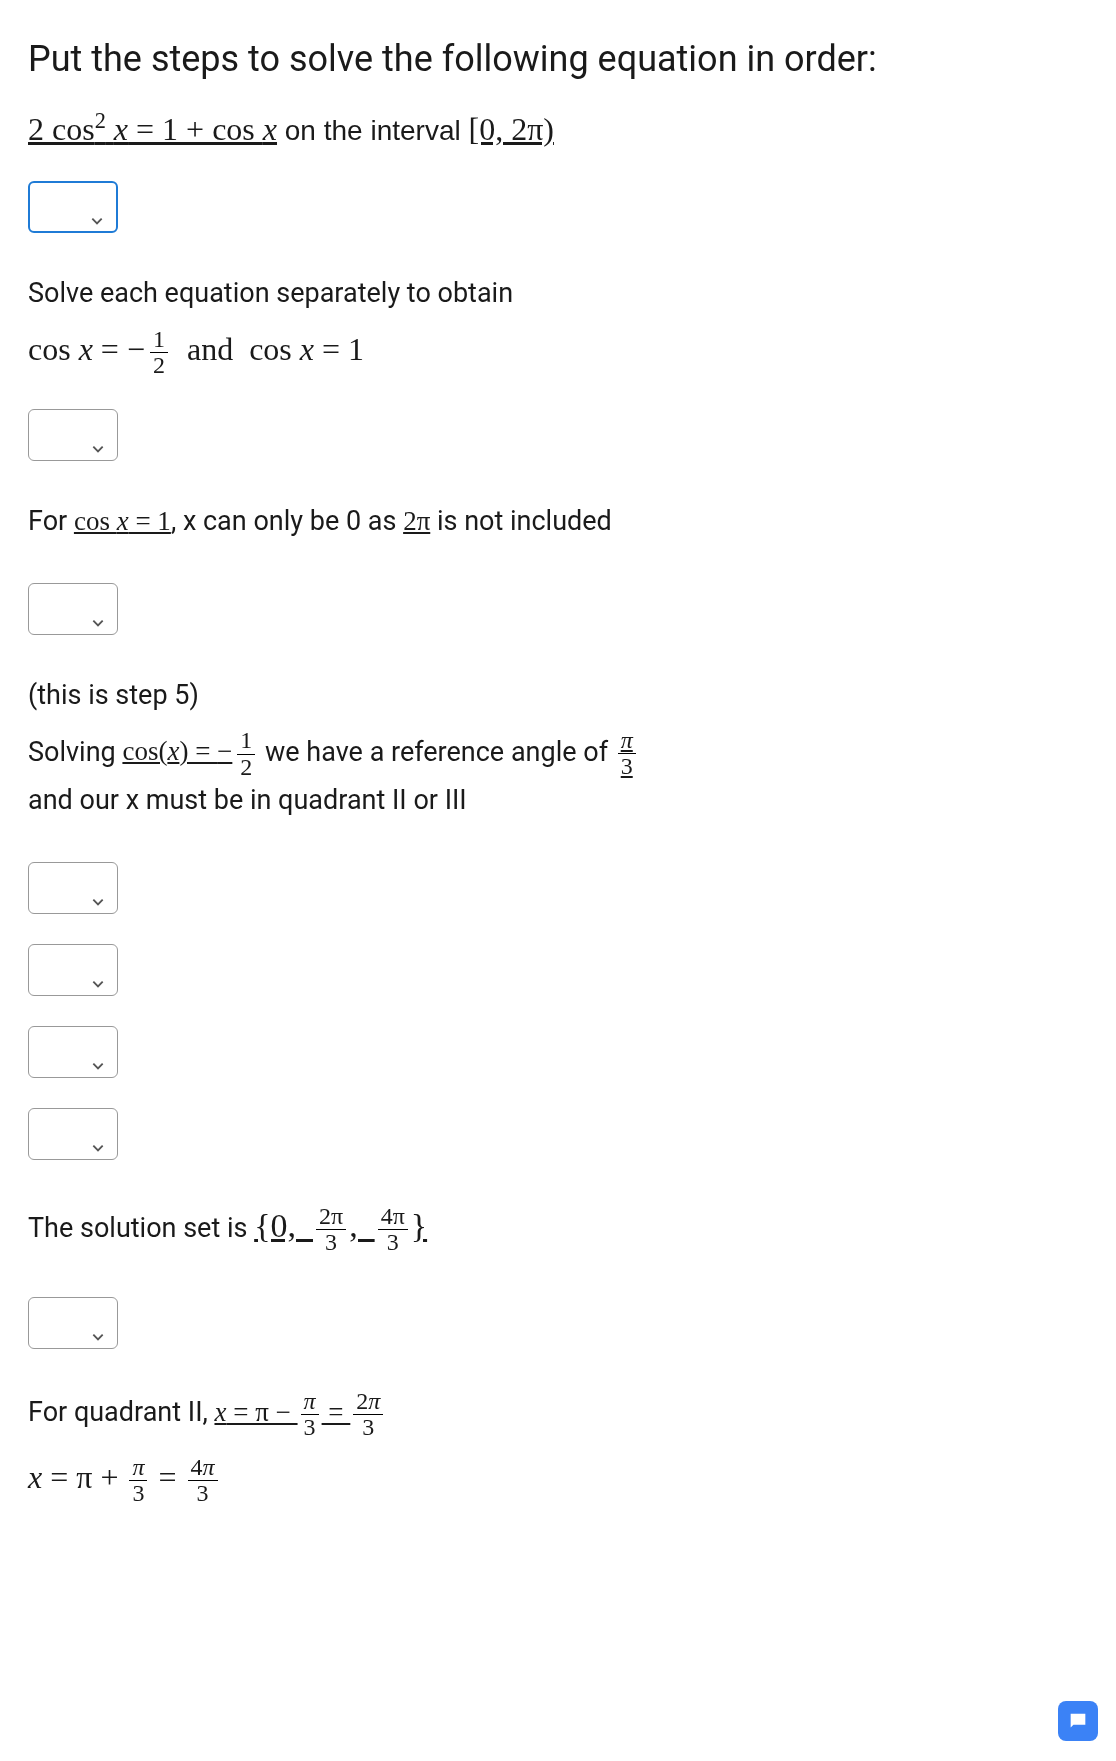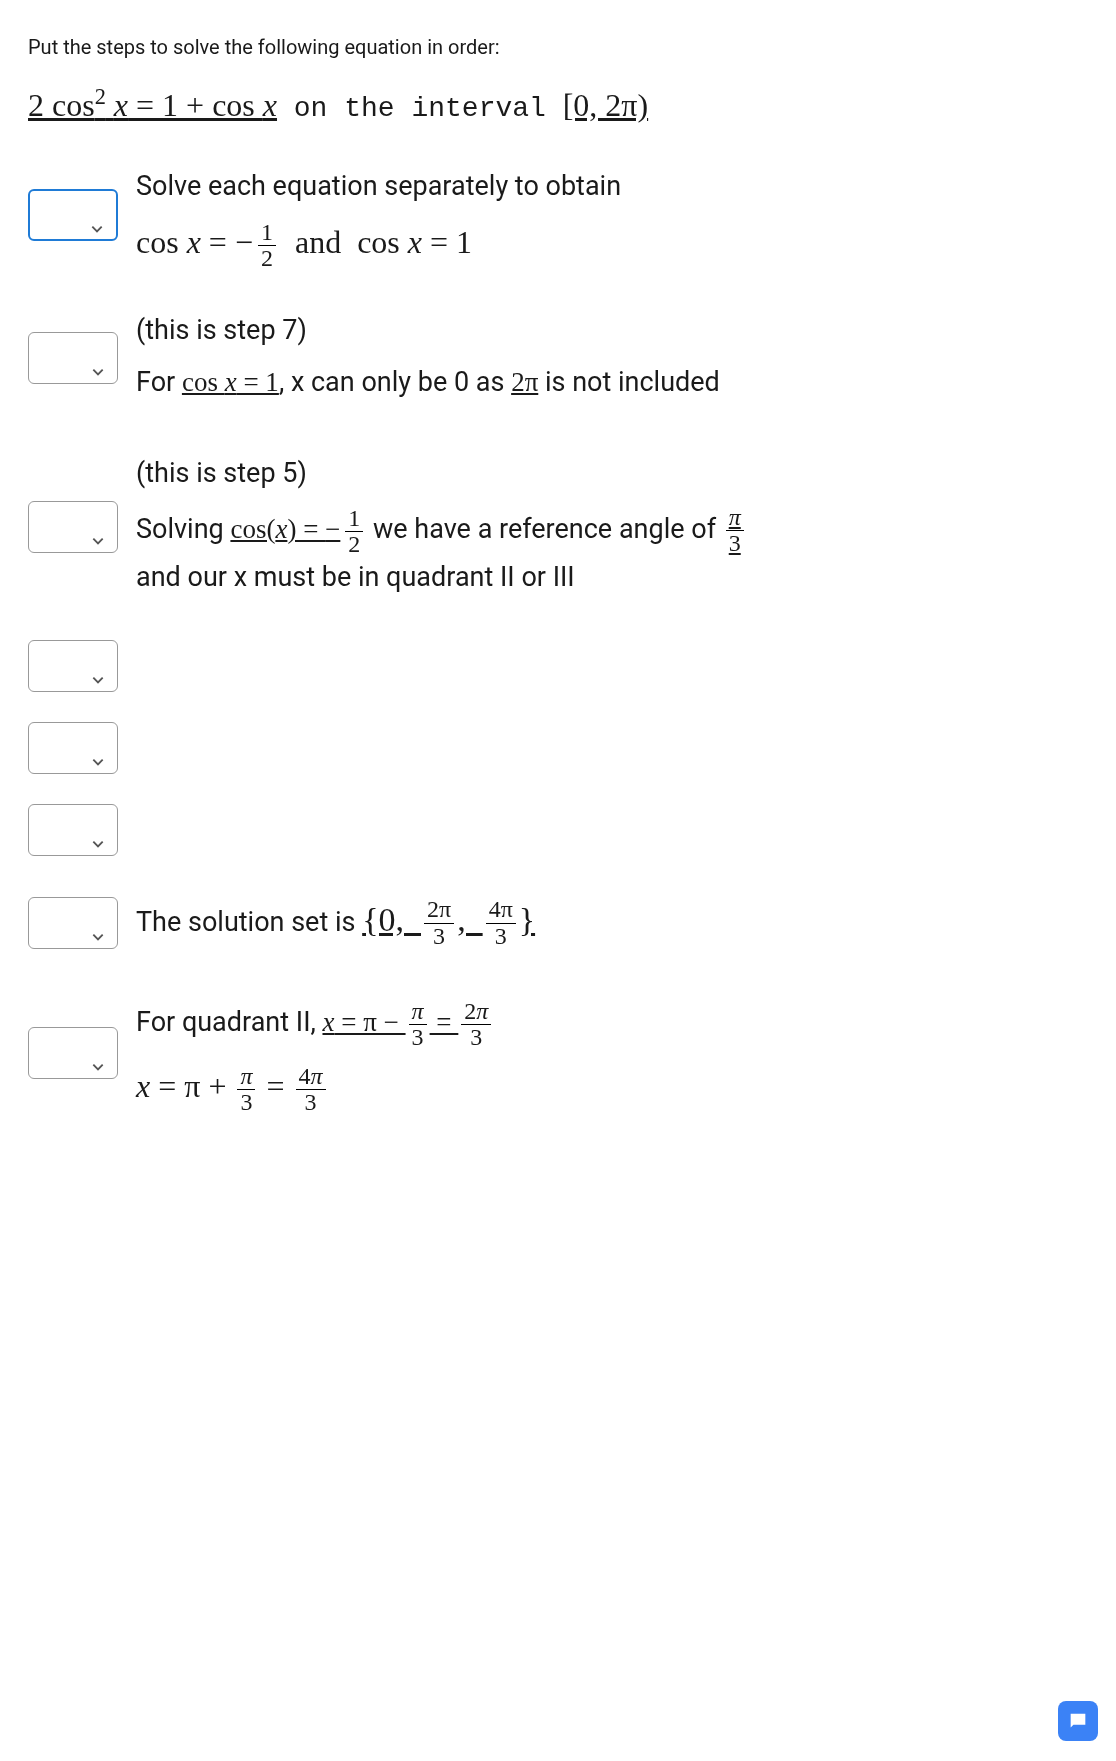--- a/index.html
+++ b/index.html
@@ -5,24 +5,24 @@
   * { box-sizing: border-box; margin: 0; padding: 0; }
   body {
     font-family: -apple-system, BlinkMacSystemFont, 'Segoe UI', Roboto, Arial, sans-serif;
     padding: 32px 28px;
     color: #1a1a1a;
     font-size: 26px;
     line-height: 1.5;
     width: 1116px;
     background: #fff;
   }
-  .prompt { margin-bottom: 18px; font-size: 20px; }
+  .prompt { margin-bottom: 18px; font-size: 36px; }
   .mathline { font-family: 'Times New Roman', serif; font-size: 32px; margin-bottom: 28px; }
   .math { font-family: 'Times New Roman', serif; text-decoration: underline; }
-  .step-row { display: flex; align-items: center; margin-bottom: 30px; gap: 18px; }
+  .step-row { display: flex; align-items: flex-start; margin-bottom: 30px; gap: 32px; flex-direction: column; }
   .select-box {
     width: 90px; height: 52px;
     border: 1px solid #999;
     border-radius: 6px;
     display: flex; align-items: center; justify-content: flex-end;
     padding-right: 12px;
     flex-shrink: 0;
     background: #fff;
   }
   .select-box.active { border: 2.5px solid #1f7bd6; }
@@ -43,21 +43,21 @@
     background: #3b82f6; border-radius: 8px;
     display: flex; align-items: center; justify-content: center;
   }
 </style>
 </head>
 <body>
 
 <div class="prompt">Put the steps to solve the following equation in order:</div>
 
 <div class="mathline">
-  <span class="math">2 cos<sup>2</sup> <span class="it">x</span> = 1 + cos <span class="it">x</span></span><span style="font-family:Liberation Mono, monospace;font-size:28px"> on the interval </span><span class="math">[0, 2π)</span>
+  <span class="math">2 cos<sup>2</sup> <span class="it">x</span> = 1 + cos <span class="it">x</span></span><span style="font-family:Liberation Sans, sans-serif;font-size:28px"> on the interval </span><span class="math">[0, 2π)</span>
 </div>
 
 <div class="step-row">
   <div class="select-box active">
     <span class="chevron"><svg viewBox="0 0 12 12">
           <path d="M2 4 L6 8 L10 4" stroke="#555" stroke-width="1.6" fill="none"></path>
         </svg></span>
   </div>
   <div class="step-body">
     <div class="step-text">Solve each equation separately to obtain</div>
@@ -70,21 +70,20 @@
   </div>
 </div>
 
 <div class="step-row">
   <div class="select-box">
     <span class="chevron"><svg viewBox="0 0 12 12">
           <path d="M2 4 L6 8 L10 4" stroke="#555" stroke-width="1.6" fill="none"></path>
         </svg></span>
   </div>
   <div class="step-body">
-    <div class="step-text">(this is step 7)</div>
     <div class="step-text">
       For <span class="math">cos <span class="it">x</span> = 1</span>, x can only be 0 as <span class="math">2π</span> is not included
     </div>
   </div>
 </div>
 
 <div class="step-row">
   <div class="select-box">
     <span class="chevron"><svg viewBox="0 0 12 12">
           <path d="M2 4 L6 8 L10 4" stroke="#555" stroke-width="1.6" fill="none"></path>

